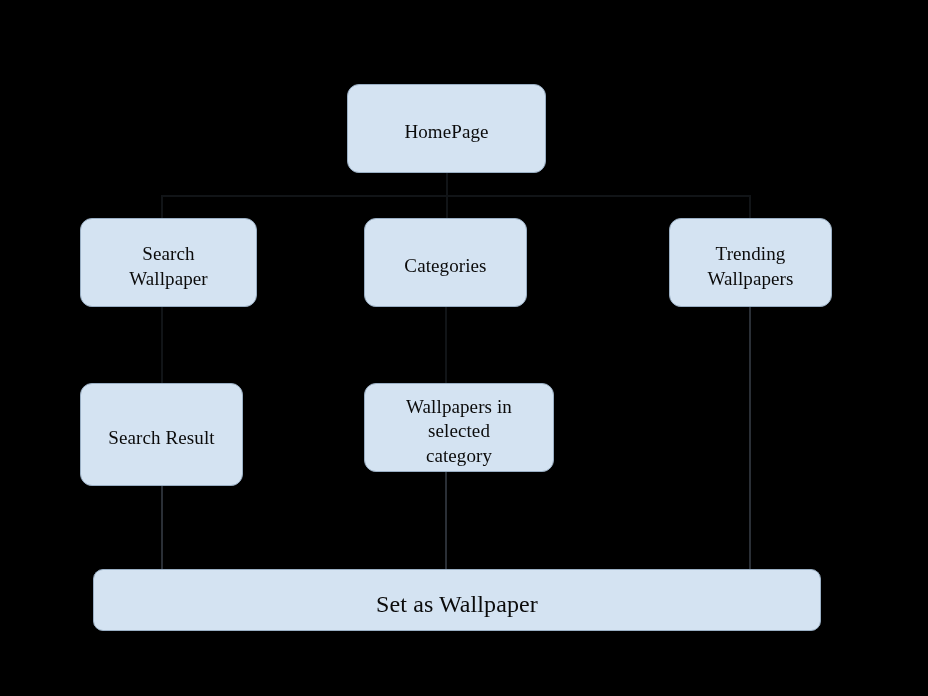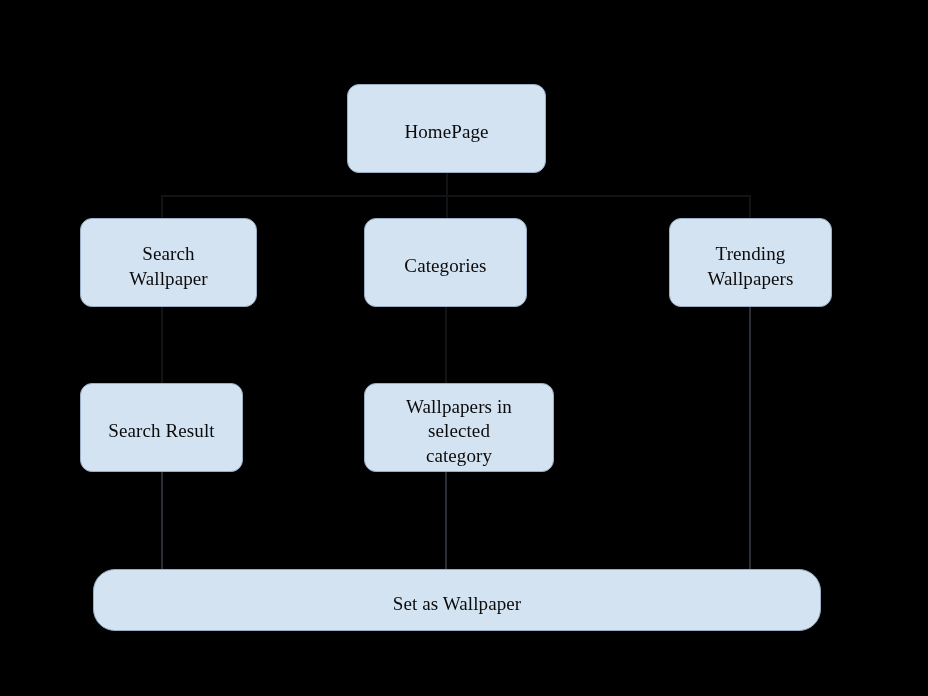--- a/index.html
+++ b/index.html
@@ -32,22 +32,22 @@
     padding: 4px 10px;
     box-shadow: 0 0 0 0 rgba(0,0,0,0);
   }
   .node .label {
     display: block;
     width: 100%;
     white-space: pre-line;
     margin-top: 8px;
   }
   .wide-node {
-    border-radius: 22px;
-    font-size: 19px;
+    border-radius: 10px;
+    font-size: 24px;
     justify-content: flex-end;
   }
   .connector {
     position: absolute;
     background: #111417;
   }
   .connector.visible-stub {
     background: #2a2f36;
   }
 </style>
@@ -86,21 +86,21 @@
 
   <div class="node" style="left:364px; top:218px; width:163px; height:89px;">
     <span class="label">Categories</span>
   </div>
 
   <div class="node" style="left:669px; top:218px; width:163px; height:89px;">
     <span class="label">Trending
 Wallpapers</span>
   </div>
 
-  <div class="node" style="left:80px; top:383px; width:163px; height:89px;">
+  <div class="node" style="left:80px; top:383px; width:163px; height:103px;">
     <span class="label">Search Result</span>
   </div>
 
   <div class="node" style="left:364px; top:383px; width:190px; height:89px;">
     <span class="label">Wallpapers in
 selected
 category</span>
   </div>
 
   <div class="node wide-node" style="left:93px; top:569px; width:728px; height:62px;">

